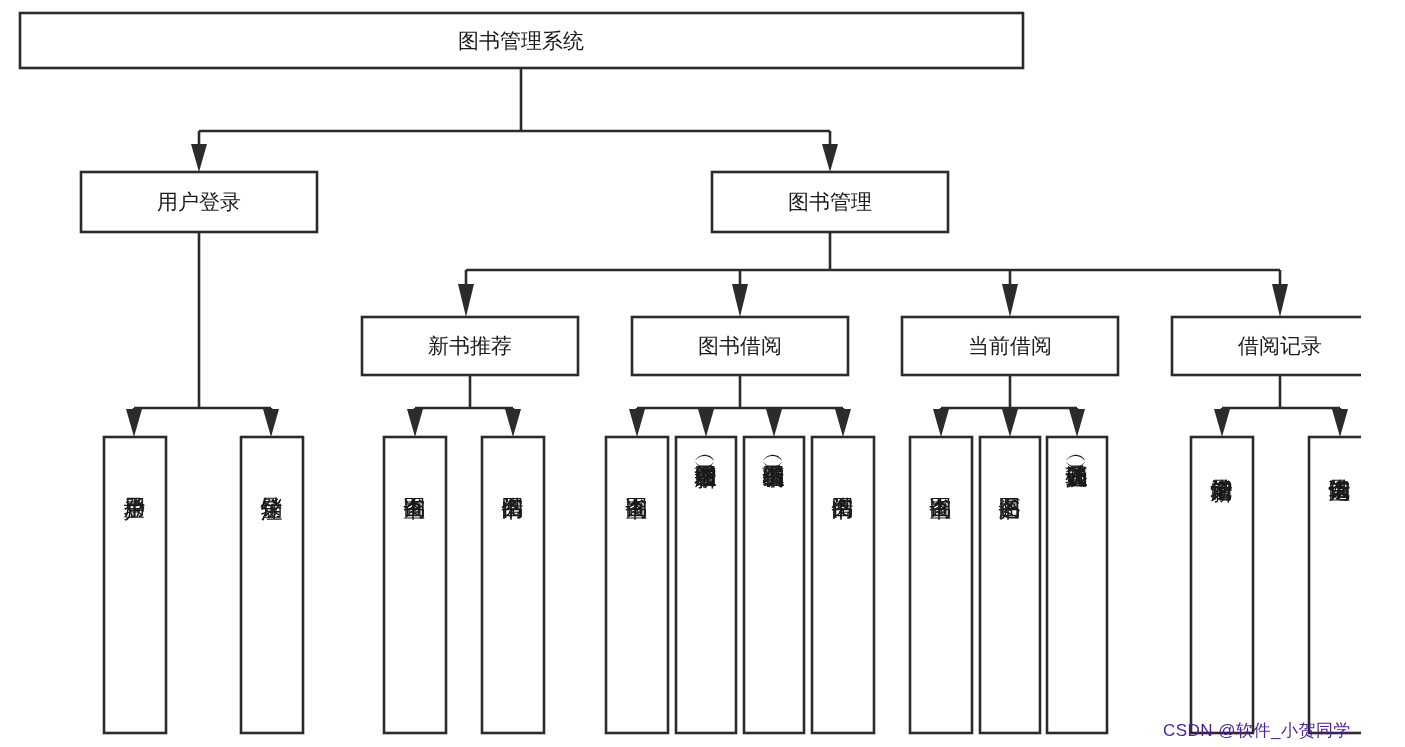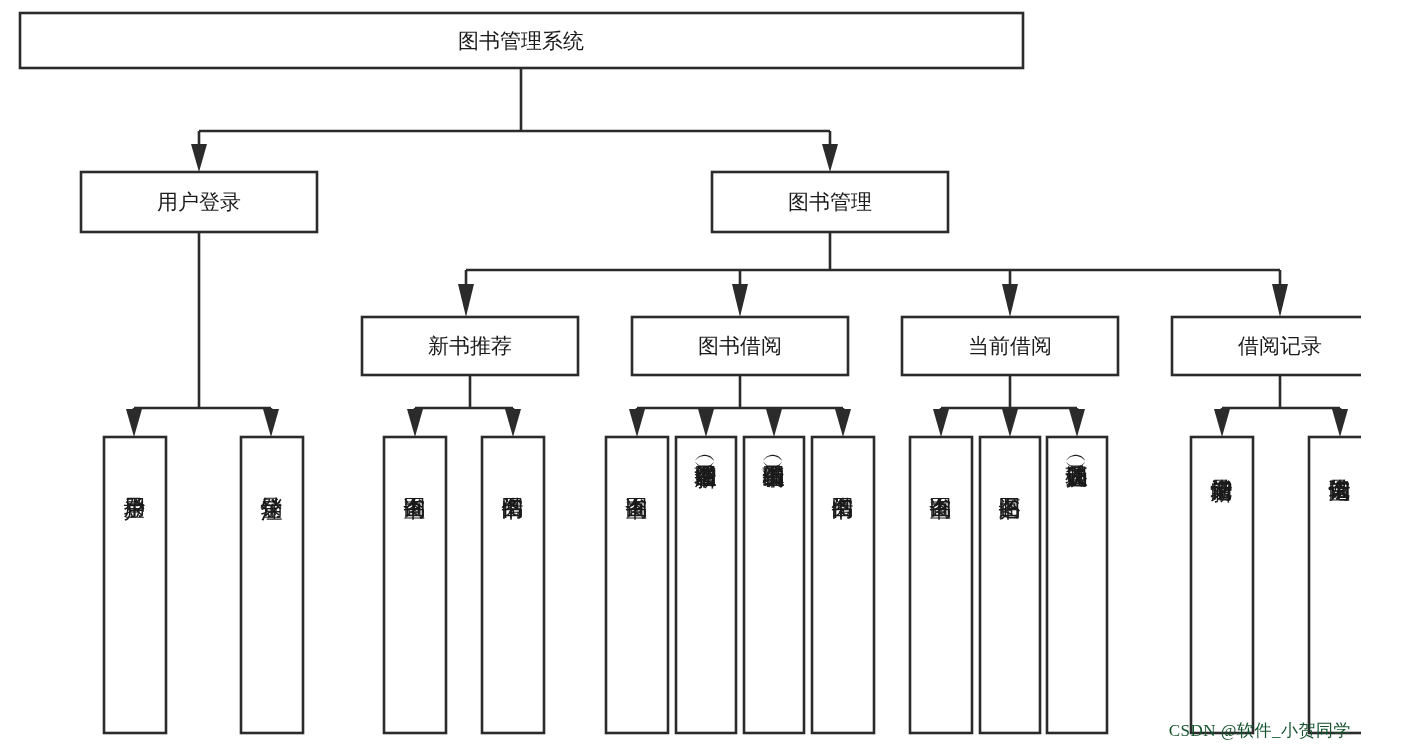--- a/index.html
+++ b/index.html
@@ -58,23 +58,23 @@
     font-size: 22px;
     fill: #1a1a1a;
     text-anchor: middle;
     writing-mode: vertical-rl;
     glyph-orientation-vertical: 0;
   }
   .watermark {
     position: absolute;
     right: 10px;
     bottom: 5px;
-    font-family: Liberation Serif, serif;
+    font-family: Liberation Sans, sans-serif;
     font-size: 17px;
-    color: #14532d;
+    color: #4c1d95;
     letter-spacing: 0.5px;
     white-space: nowrap;
     user-select: none;
   }
 </style>
 </head>
 <body>
 
 <div id="diagram-root">
 

